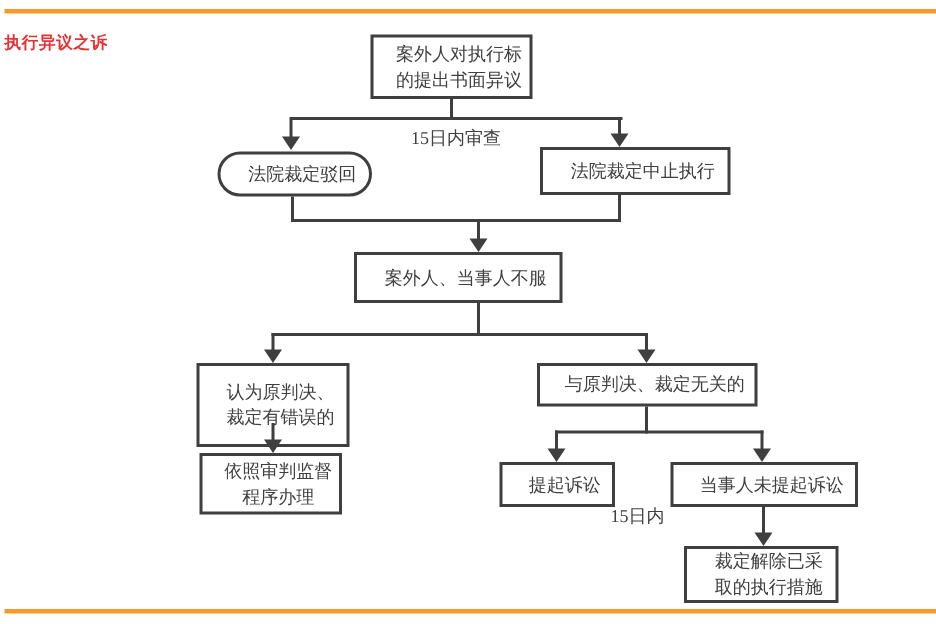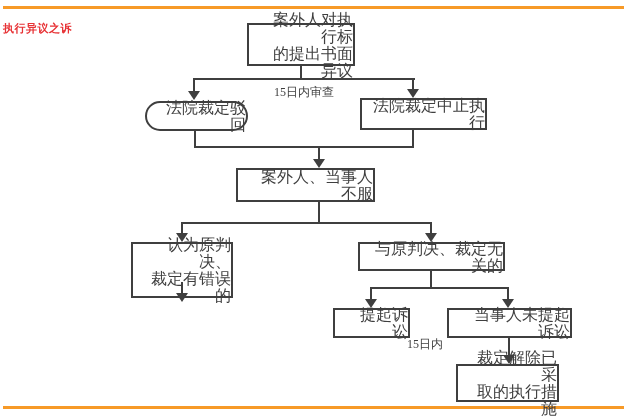--- a/index.html
+++ b/index.html
@@ -10,23 +10,23 @@
   .rule { position:absolute; left:3px; right:0; height:3px; background:#F79A28; }
   .rule.top { top:6px; }
   .rule.bottom { top:406px; }
   .title {
     position:absolute; left:3px; top:21px; margin:0;
     font-size:11px; font-weight:bold; color:#E73235; letter-spacing:0.5px;
   }
   .node {
     position:absolute; box-sizing:border-box;
     border:2px solid #3F3F3F; background:#ffffff; color:#3F3F3F;
-    font-size:16px; line-height:17px;
+    font-size:12px; line-height:17px;
     display:flex; align-items:center; justify-content:center;
-    text-align:right; white-space:pre-line;padding-left:10px;
+    text-align:center; white-space:pre-line;padding-left:10px;
   }
   .hline, .vline { position:absolute; background:#3F3F3F; }
   .hline { height:2px; }
   .vline { width:2px; }
   .arrow {
     position:absolute; width:0; height:0;
     border-left:6px solid transparent; border-right:6px solid transparent;
     border-top:9px solid #3F3F3F;
   }
   .edge-label { position:absolute; font-size:12px; color:#3F3F3F; text-align:center; }
@@ -42,20 +42,22 @@
   <h1 class="title">执行异议之诉</h1>
 
   <div class="node" style="left:247px; top:23px;  width:108px; height:43px;">案外人对执行标
 的提出书面异议</div>
   <div class="node" style="left:145px; top:101px; width:103px; height:30px;border-radius:15px;">法院裁定驳回</div>
   <div class="node" style="left:360px; top:98px;  width:127px; height:32px;">法院裁定中止执行</div>
   <div class="node" style="left:236px; top:168px; width:139px; height:34px;">案外人、当事人不服</div>
   <div class="node" style="left:131px; top:242px; width:102px; height:56px;">认为原判决、
 裁定有错误的</div>
   <div class="node" style="left:358px; top:242px; width:147px; height:29px;">与原判决、裁定无关的</div>
+  <div class="node" style="left:133px; top:302px; width:95px;  height:41px;">依照审判监督
+程序办理</div>
   <div class="node" style="left:333px; top:308px; width:77px;  height:30px;">提起诉讼</div>
   <div class="node" style="left:447px; top:308px; width:125px; height:30px;">当事人未提起诉讼</div>
   <div class="node" style="left:456px; top:364px; width:103px; height:38px;">裁定解除已采
 取的执行措施</div>
 
   <div class="edge-label" style="left:264px; top:84px; width:80px;">15日内审查</div>
   <div class="edge-label" style="left:395px; top:289px; width:60px;margin-top:47px;">15日内</div>
 
   <div class="vline" style="left:300px; top:66px;  height:13px;"></div>
   <div class="hline" style="left:194px; top:78px;  width:221px;"></div>

